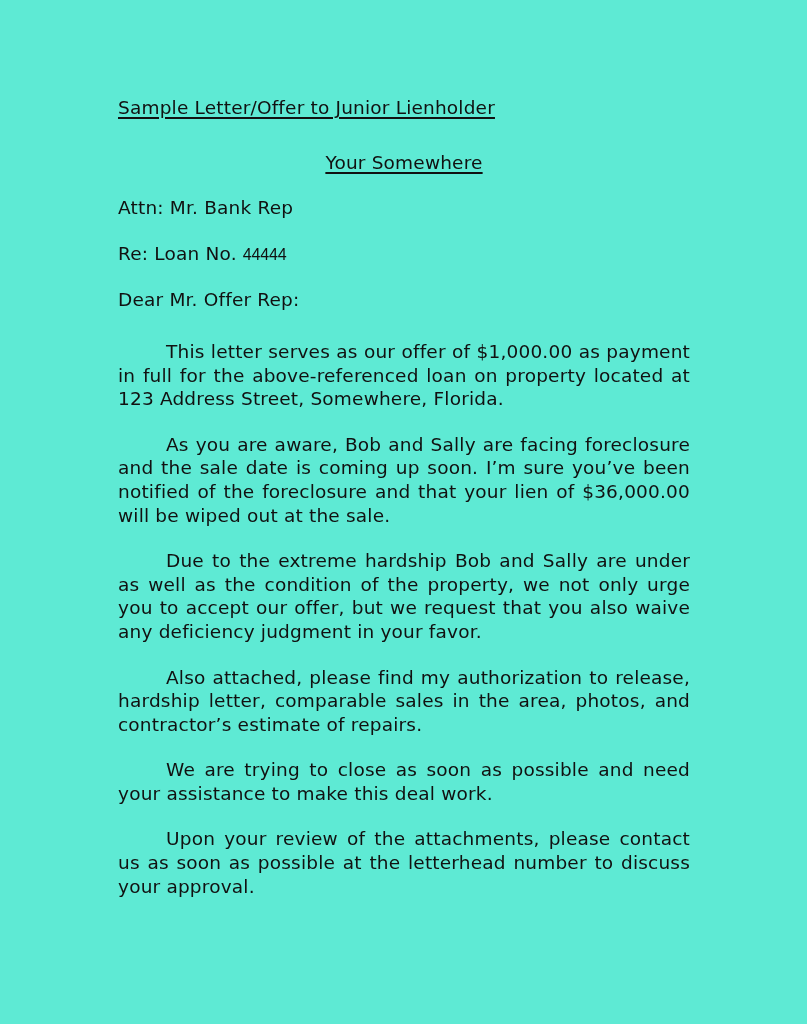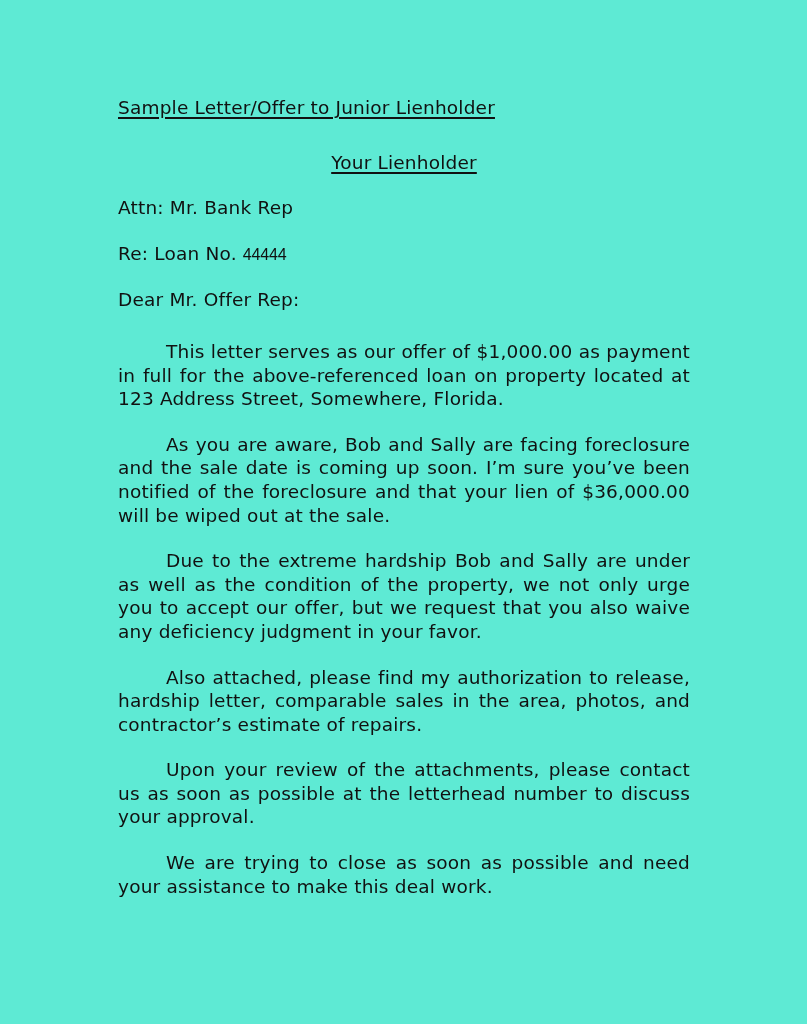--- a/index.html
+++ b/index.html
@@ -81,32 +81,32 @@
   .para:last-child { padding-bottom: 0; }
 </style>
 </head>
 <body>
 
 <div class="page">
   <div class="content doc-text">
 
     <div class="title-line doc-text"><span class="u">Sample Letter/Offer to Junior Lienholder</span></div>
 
-    <div class="letterhead-line doc-text"><span class="u">Your Lienholder</span></div>
+    <div class="letterhead-line doc-text"><span class="u">Your Somewhere</span></div>
 
 
     <div class="block gap-recipient doc-text">
       <span class="addr-line">Attn: Mr. Bank Rep</span>
     </div>
 
     <div class="block gap-re doc-text"><span>Re: Loan No. </span><span class="loan-number">44444</span></div>
 
     <div class="block gap-salutation doc-text"><span>Dear Mr. Offer Rep:</span></div>
 
     <p class="para first-body doc-text">This letter serves as our offer of $1,000.00 as payment in full for the above-referenced loan on property located at 123 Address Street, Somewhere, Florida.</p>
     <p class="para doc-text">As you are aware, Bob and Sally are facing foreclosure and the sale date is coming up soon.  I’m sure you’ve been notified of the foreclosure and that your lien of $36,000.00 will be wiped out at the sale.</p>
     <p class="para doc-text">Due to the extreme hardship Bob and Sally are under as well as the condition of the property, we not only urge you to accept our offer, but we request that you also waive any deficiency judgment in your favor.</p>
     <p class="para doc-text">Also attached, please find my authorization to release, hardship letter, comparable sales in the area, photos, and contractor’s estimate of repairs.</p>
+    <p class="para doc-text">We are trying to close as soon as possible and need your assistance to make this deal work.</p>
     <p class="para doc-text">Upon your review of the attachments, please contact us as soon as possible at the letterhead number to discuss your approval.</p>
-    <p class="para doc-text">We are trying to close as soon as possible and need your assistance to make this deal work.</p>
 
   </div>
 </div>
 
 </body></html>

